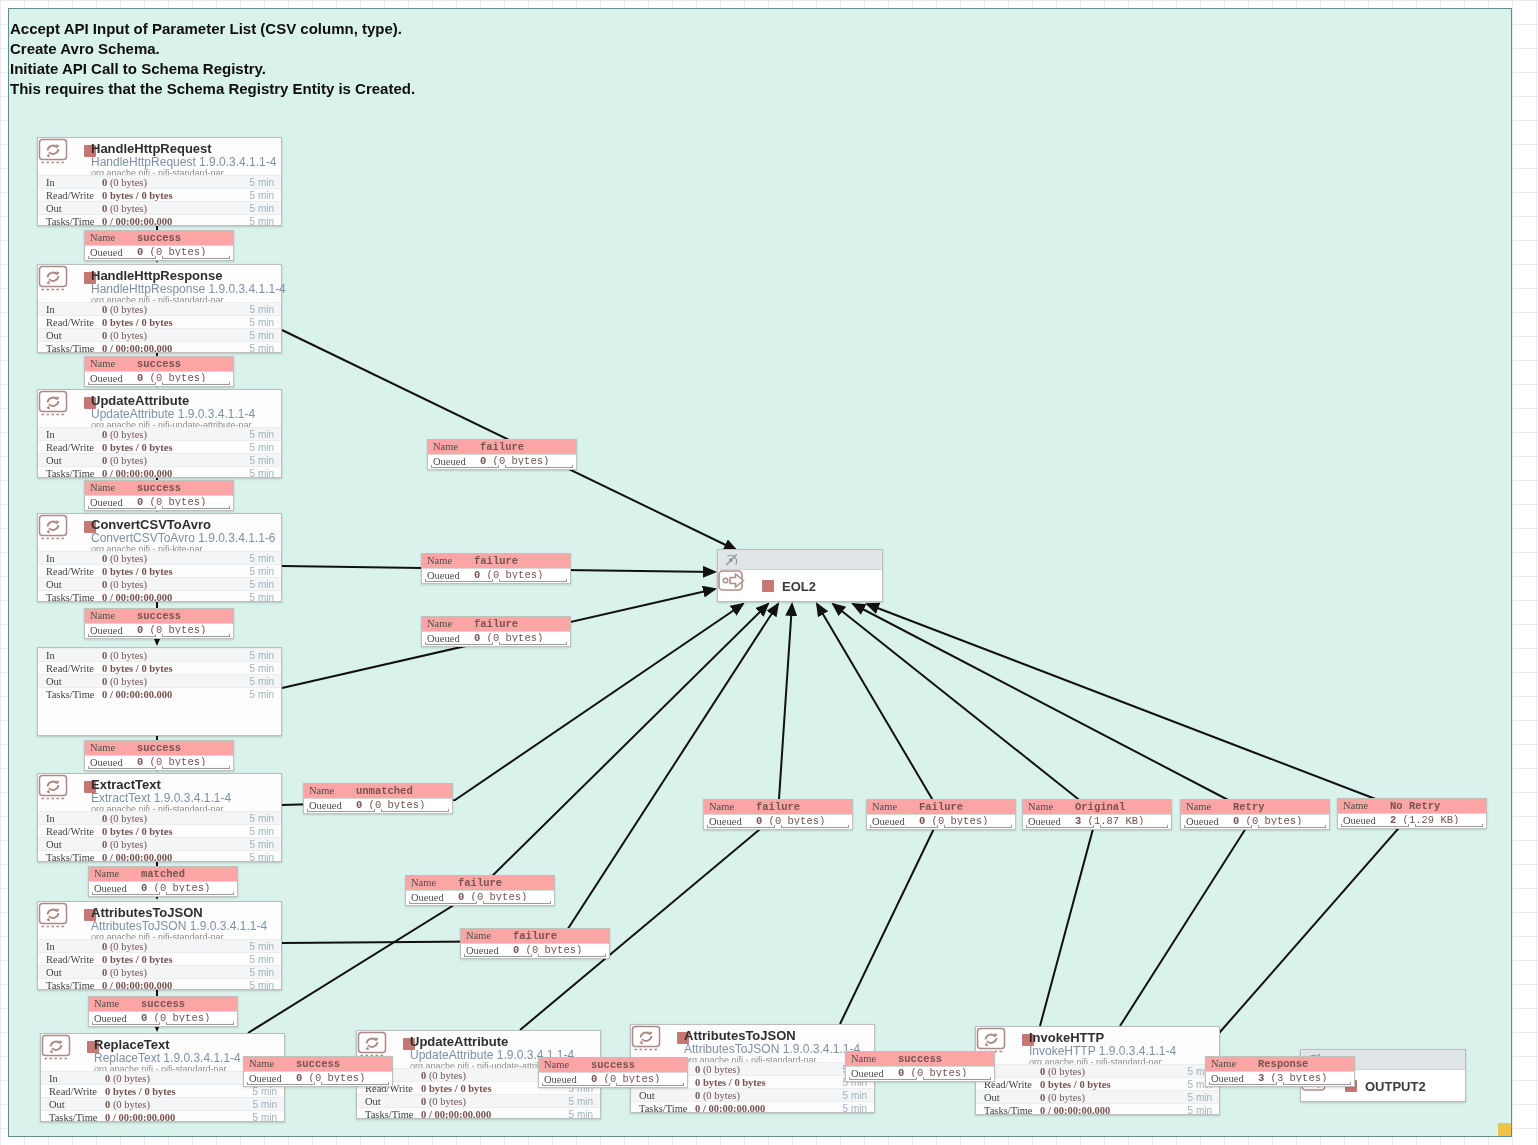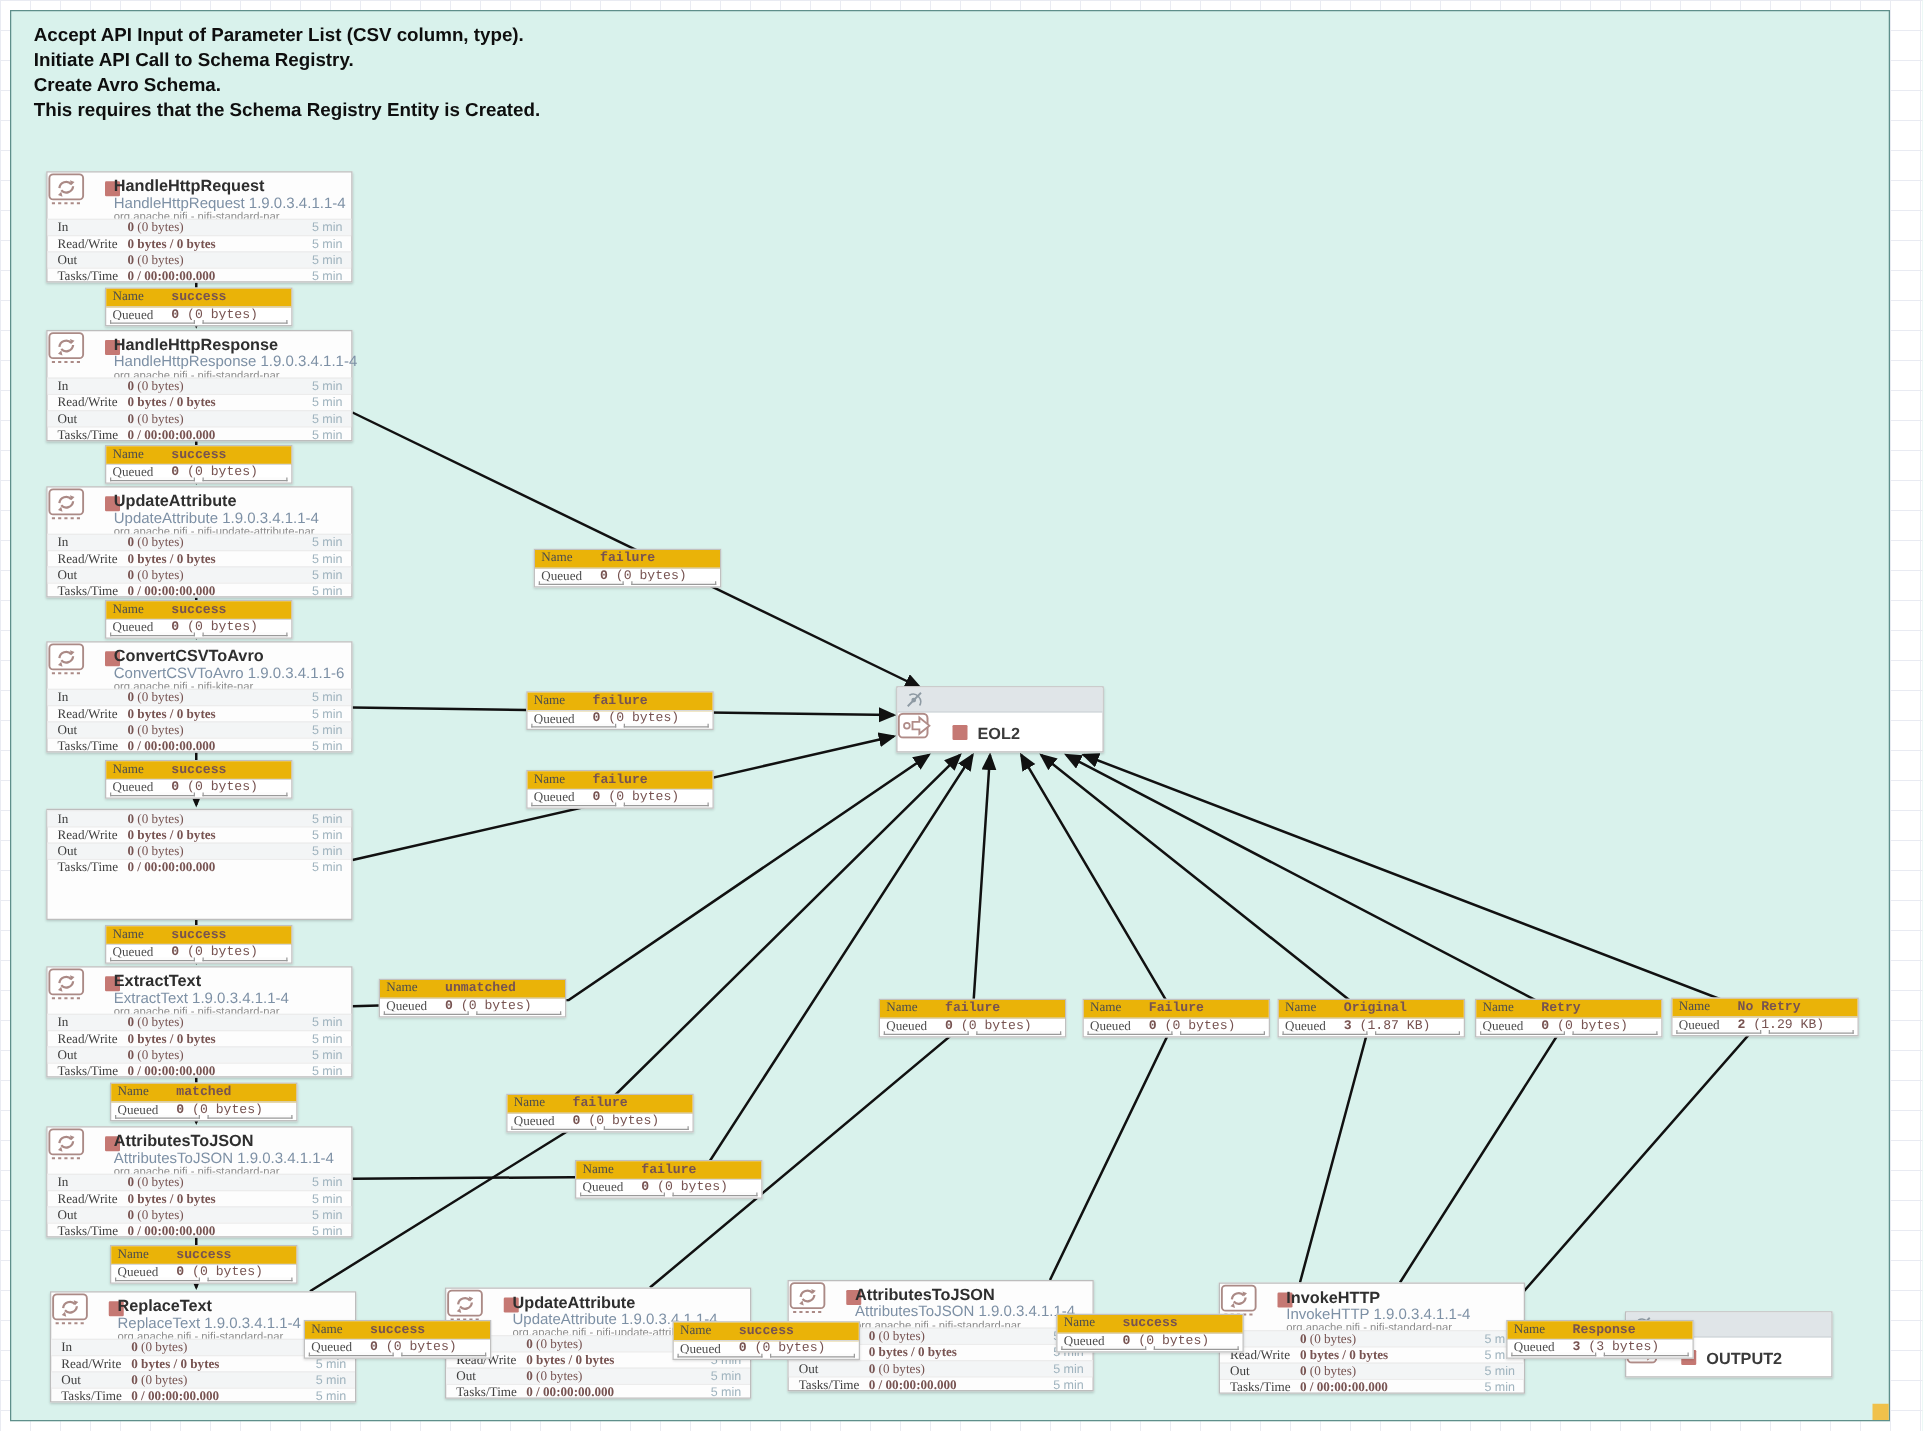--- a/index.html
+++ b/index.html
@@ -8,21 +8,21 @@
     background-color:#ffffff;
     background-image:linear-gradient(to right,#e9ebf2 1px,transparent 1px),
                      linear-gradient(to bottom,#e9ebf2 1px,transparent 1px);
     background-size:24px 24px;
     font-family:"Liberation Sans",sans-serif;
   }
   #canvas{position:absolute;left:0;top:0;width:1538px;height:1145px;}
   
   .note{position:absolute;left:8px;top:8px;width:1504px;height:1129px;
     background:#d9f2ec;border:1px solid #5f8f8b;box-sizing:border-box;z-index:0;}
-  .note-text{padding:10px 18px;font-weight:700;font-size:15px;line-height:20px;color:#0e0e0e;}
+  .note-text{padding:10px 1px;font-weight:700;font-size:15px;line-height:20px;color:#0e0e0e;}
   .note-handle{position:absolute;right:0;bottom:0;width:13px;height:13px;background:#f0c14b;}
   
   #wires{position:absolute;left:0;top:0;z-index:1;}
   #wires polyline{fill:none;stroke:#111;stroke-width:2;}
   
   #components{position:absolute;left:0;top:0;width:100%;height:100%;z-index:2;}
   
   .proc{position:absolute;width:245px;height:89px;background:#fdfdfd;
     border:1px solid #bdbdbd;box-sizing:border-box;box-shadow:0 1px 2px rgba(0,0,0,.18);}
   .proc-head{position:relative;height:37px;}
@@ -35,21 +35,21 @@
   .srow{position:relative;height:13px;line-height:13px;border-top:1px solid #ececec;box-sizing:border-box;font-size:10.5px;}
   .srow.alt{background:#f3f5f6;}
   .sk{position:absolute;left:8px;color:#3f3f3f;font-family:"Liberation Serif",serif;}
   .sv{position:absolute;left:64px;color:#775351;font-family:"Liberation Serif",serif;white-space:nowrap;}
   .sv b{font-weight:700;}
   .sw{position:absolute;right:7px;color:#9fb3be;font-size:10px;}
   
   .conn{position:absolute;width:150px;height:31px;background:#fff;border:1px solid #c0c0c0;
     box-sizing:border-box;box-shadow:0 1px 2px rgba(0,0,0,.15);font-size:10.5px;}
   .conn-row{position:relative;height:13px;line-height:13px;}
-  .conn-name{background:#eab308;border-bottom:1px solid #d8d8d8;height:14px;line-height:14px;}
+  .conn-name{background:#fca5a5;border-bottom:1px solid #d8d8d8;height:14px;line-height:14px;}
   .conn-key{position:absolute;left:5px;color:#4d4d4d;font-family:"Liberation Serif",serif;}
   .conn-val{position:absolute;left:52px;color:#775351;font-family:Liberation Mono, monospace;font-weight:700;white-space:nowrap;}
   .conn-val.val-split{font-weight:400;}
   .conn-val b{font-weight:700;}
   .conn-bars{position:absolute;left:3px;right:3px;bottom:1px;height:3px;display:flex;justify-content:space-between;}
   .conn-bars .bar{width:48%;height:3px;box-sizing:border-box;
     border-left:1px solid #9a9a9a;border-right:1px solid #9a9a9a;border-bottom:1px solid #9a9a9a;background:#fcfcfc;}
   
   .port{position:absolute;width:166px;height:53px;background:#fff;border:1px solid #bdbdbd;
     box-sizing:border-box;box-shadow:0 1px 2px rgba(0,0,0,.18);}
@@ -60,22 +60,22 @@
   .port-name{position:absolute;left:64px;top:9px;font-size:13px;font-weight:700;color:#3a3a3a;}
 </style>
 </head>
 <body>
 
 <div id="canvas">
 
   <div class="note">
     <div class="note-text">
       <div>Accept API Input of Parameter List (CSV column, type).</div>
+      <div>Create Avro Schema.</div>
       <div>Initiate API Call to Schema Registry.</div>
-      <div>Create Avro Schema.</div>
       <div>This requires that the Schema Registry Entity is Created.</div>
     </div>
     <div class="note-handle"></div>
   </div>
 
   <svg id="wires" width="1538" height="1145">
     <defs>
       <marker id="ah" markerWidth="7" markerHeight="7" refX="6" refY="3" orient="auto">
         <path d="M0,0 L7,3 L0,6 Z" fill="#111"></path>
       </marker>

